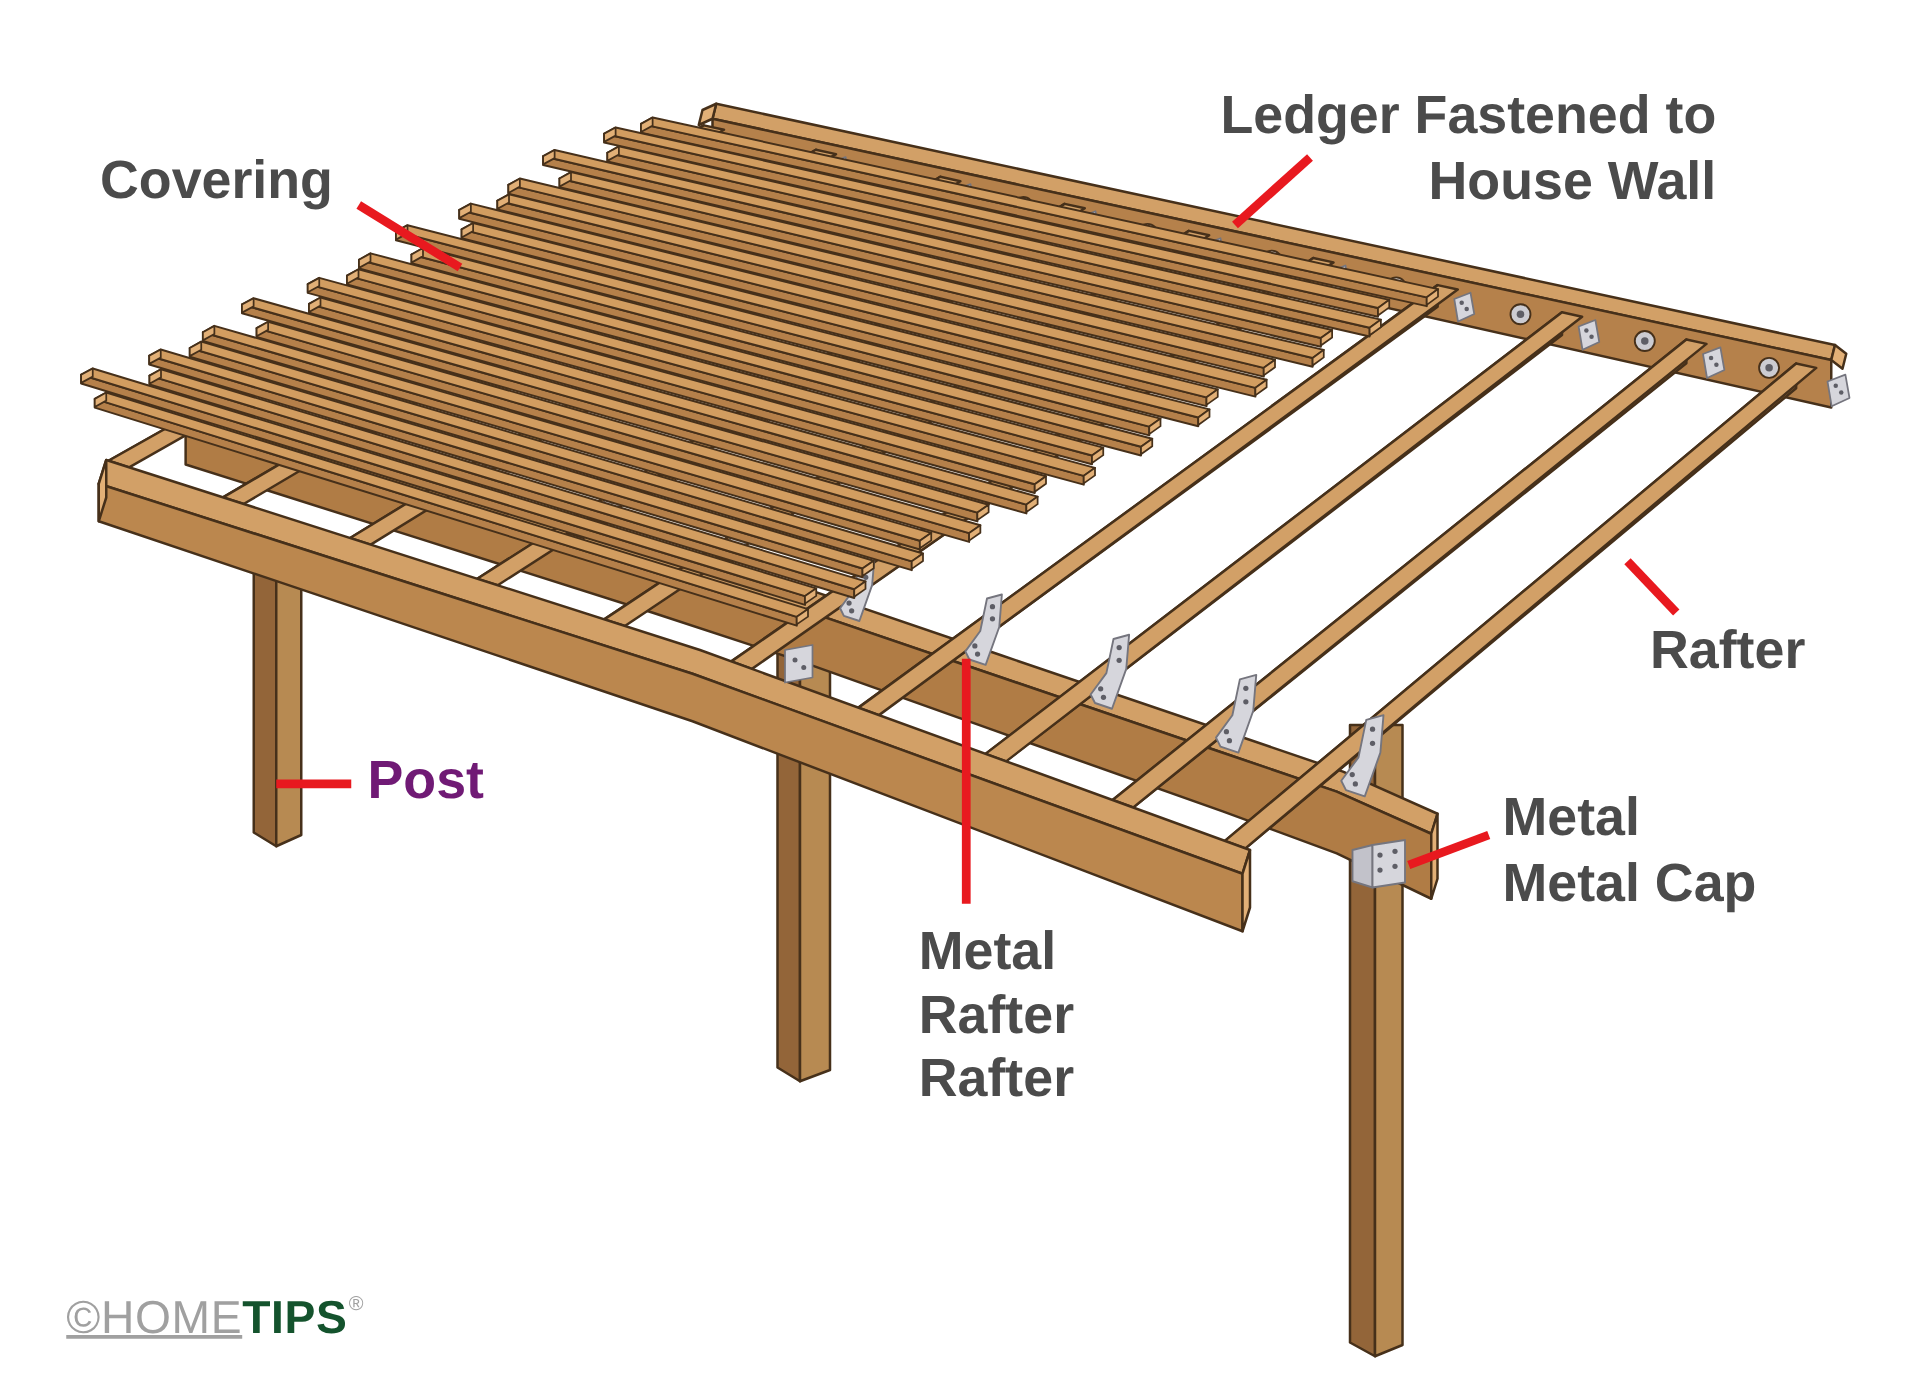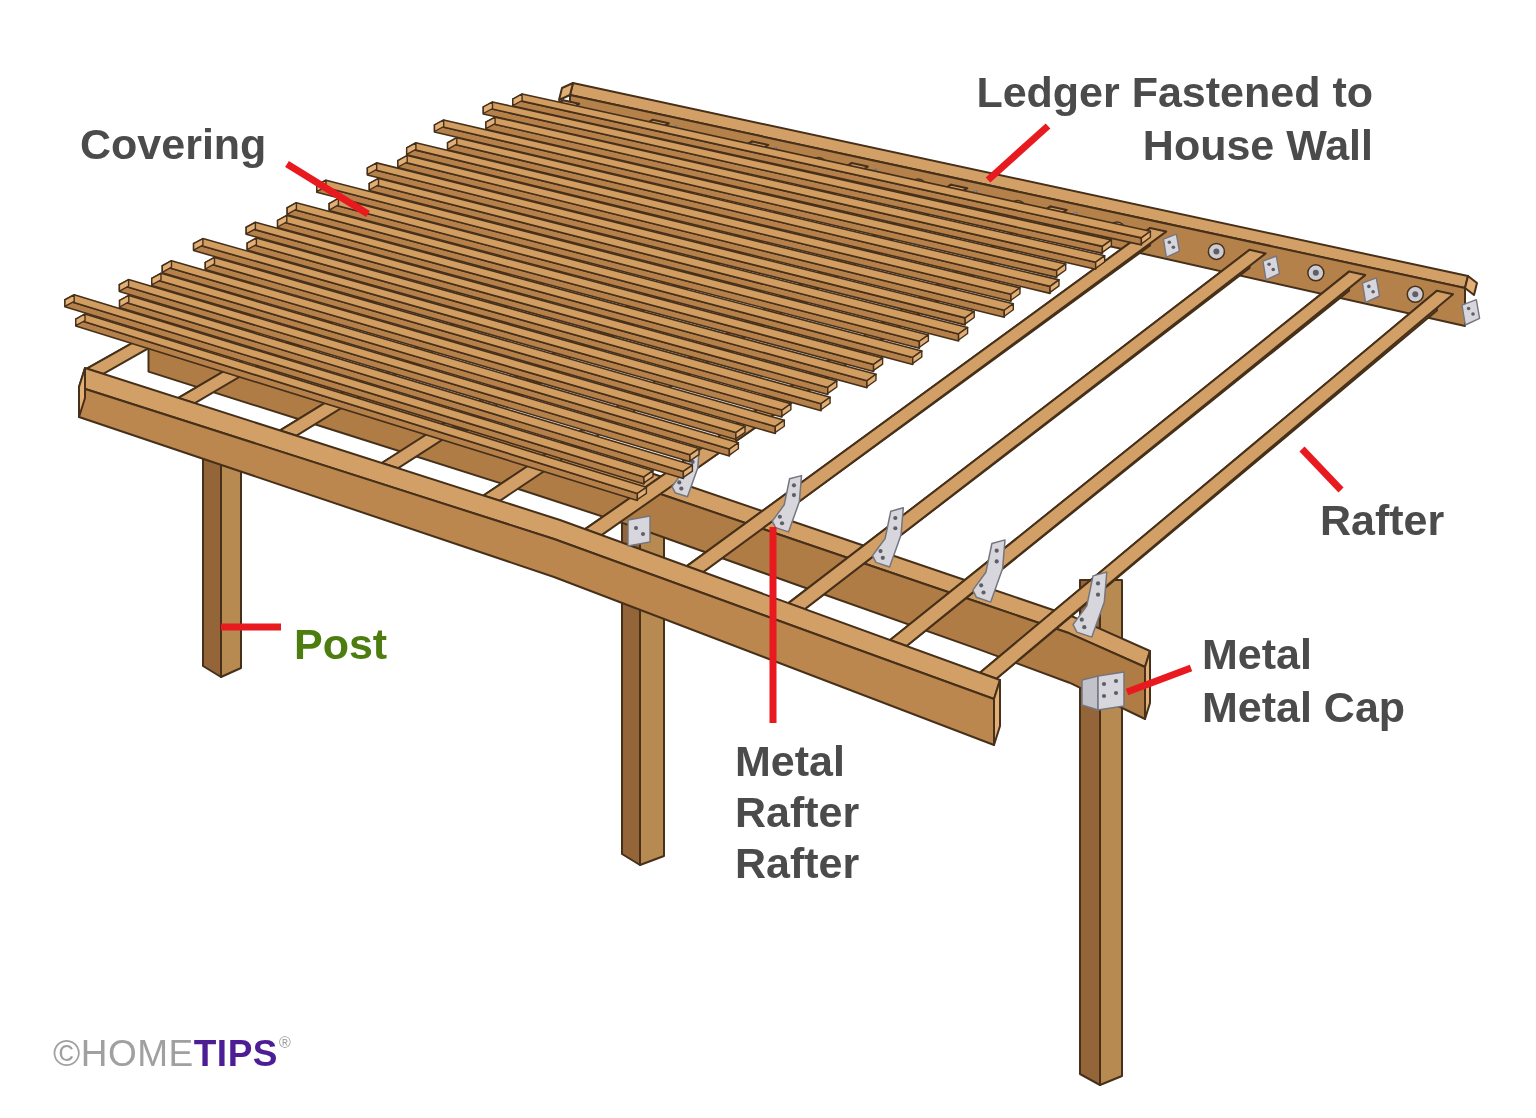--- a/index.html
+++ b/index.html
@@ -8,22 +8,22 @@
   .stage svg{position:absolute;left:0;top:0;}
   .label{position:absolute;font-weight:700;font-size:43px;color:#4b4b4b;line-height:52px;white-space:nowrap;}
   .label span{display:block;}
   .lbl-covering{left:80px;top:118px;}
   .lbl-ledger{right:163px;top:66px;text-align:right;line-height:53px;}
   .lbl-post{left:294px;top:598px;}
   .lbl-rafter{left:1320px;top:494px;}
   .lbl-hanger{left:735px;top:736px;line-height:51px;}
   .lbl-postcap{left:1202px;top:628px;line-height:53px;}
   .watermark{position:absolute;left:53px;top:1033px;font-size:37px;letter-spacing:.5px;white-space:nowrap;}
-  .wm-light{color:#a0a0a0;font-weight:400;}
-  .wm-bold{color:#4c1d95;font-weight:700;margin-top:48px;}
+  .wm-light{color:#a0a0a0;font-weight:400;text-decoration:underline;}
+  .wm-bold{color:#14532d;font-weight:700;margin-top:48px;}
   .wm-reg{color:#a0a0a0;font-weight:400;font-size:16px;position:relative;top:-18px;left:1px;}
 </style>
 </head>
 <body>
 
 <div class="stage">
 
   <svg id="diagram-svg" width="1536" height="1118" viewBox="0 0 1536 1118">
       <polygon points="203.0,452.0 221.0,452.0 221.0,677.0 203.0,666.0" fill="#936539" stroke="#46301a" stroke-width="2" stroke-linejoin="round"></polygon>
       <polygon points="221.0,452.0 241.0,452.0 241.0,668.0 221.0,677.0" fill="#b78a52" stroke="#46301a" stroke-width="2" stroke-linejoin="round"></polygon>
@@ -325,21 +325,21 @@
 
   <div class="label lbl-ledger" style="color: rgb(75, 75, 75);">
     <span>Ledger Fastened to</span>
     <span>House Wall</span>
   </div>
 
   <div class="label lbl-covering" style="color: rgb(75, 75, 75);">
     <span>Covering</span>
   </div>
 
-  <div class="label lbl-post" style="color: #4d7c0f; margin-top: 20px;">
+  <div class="label lbl-post" style="color: #701a75;">
     <span>Post</span>
   </div>
 
   <div class="label lbl-rafter" style="color: rgb(75, 75, 75);">
     <span>Rafter</span>
   </div>
 
   <div class="label lbl-hanger" style="color: rgb(75, 75, 75);">
     <span>Metal</span>
     <span>Rafter</span>

